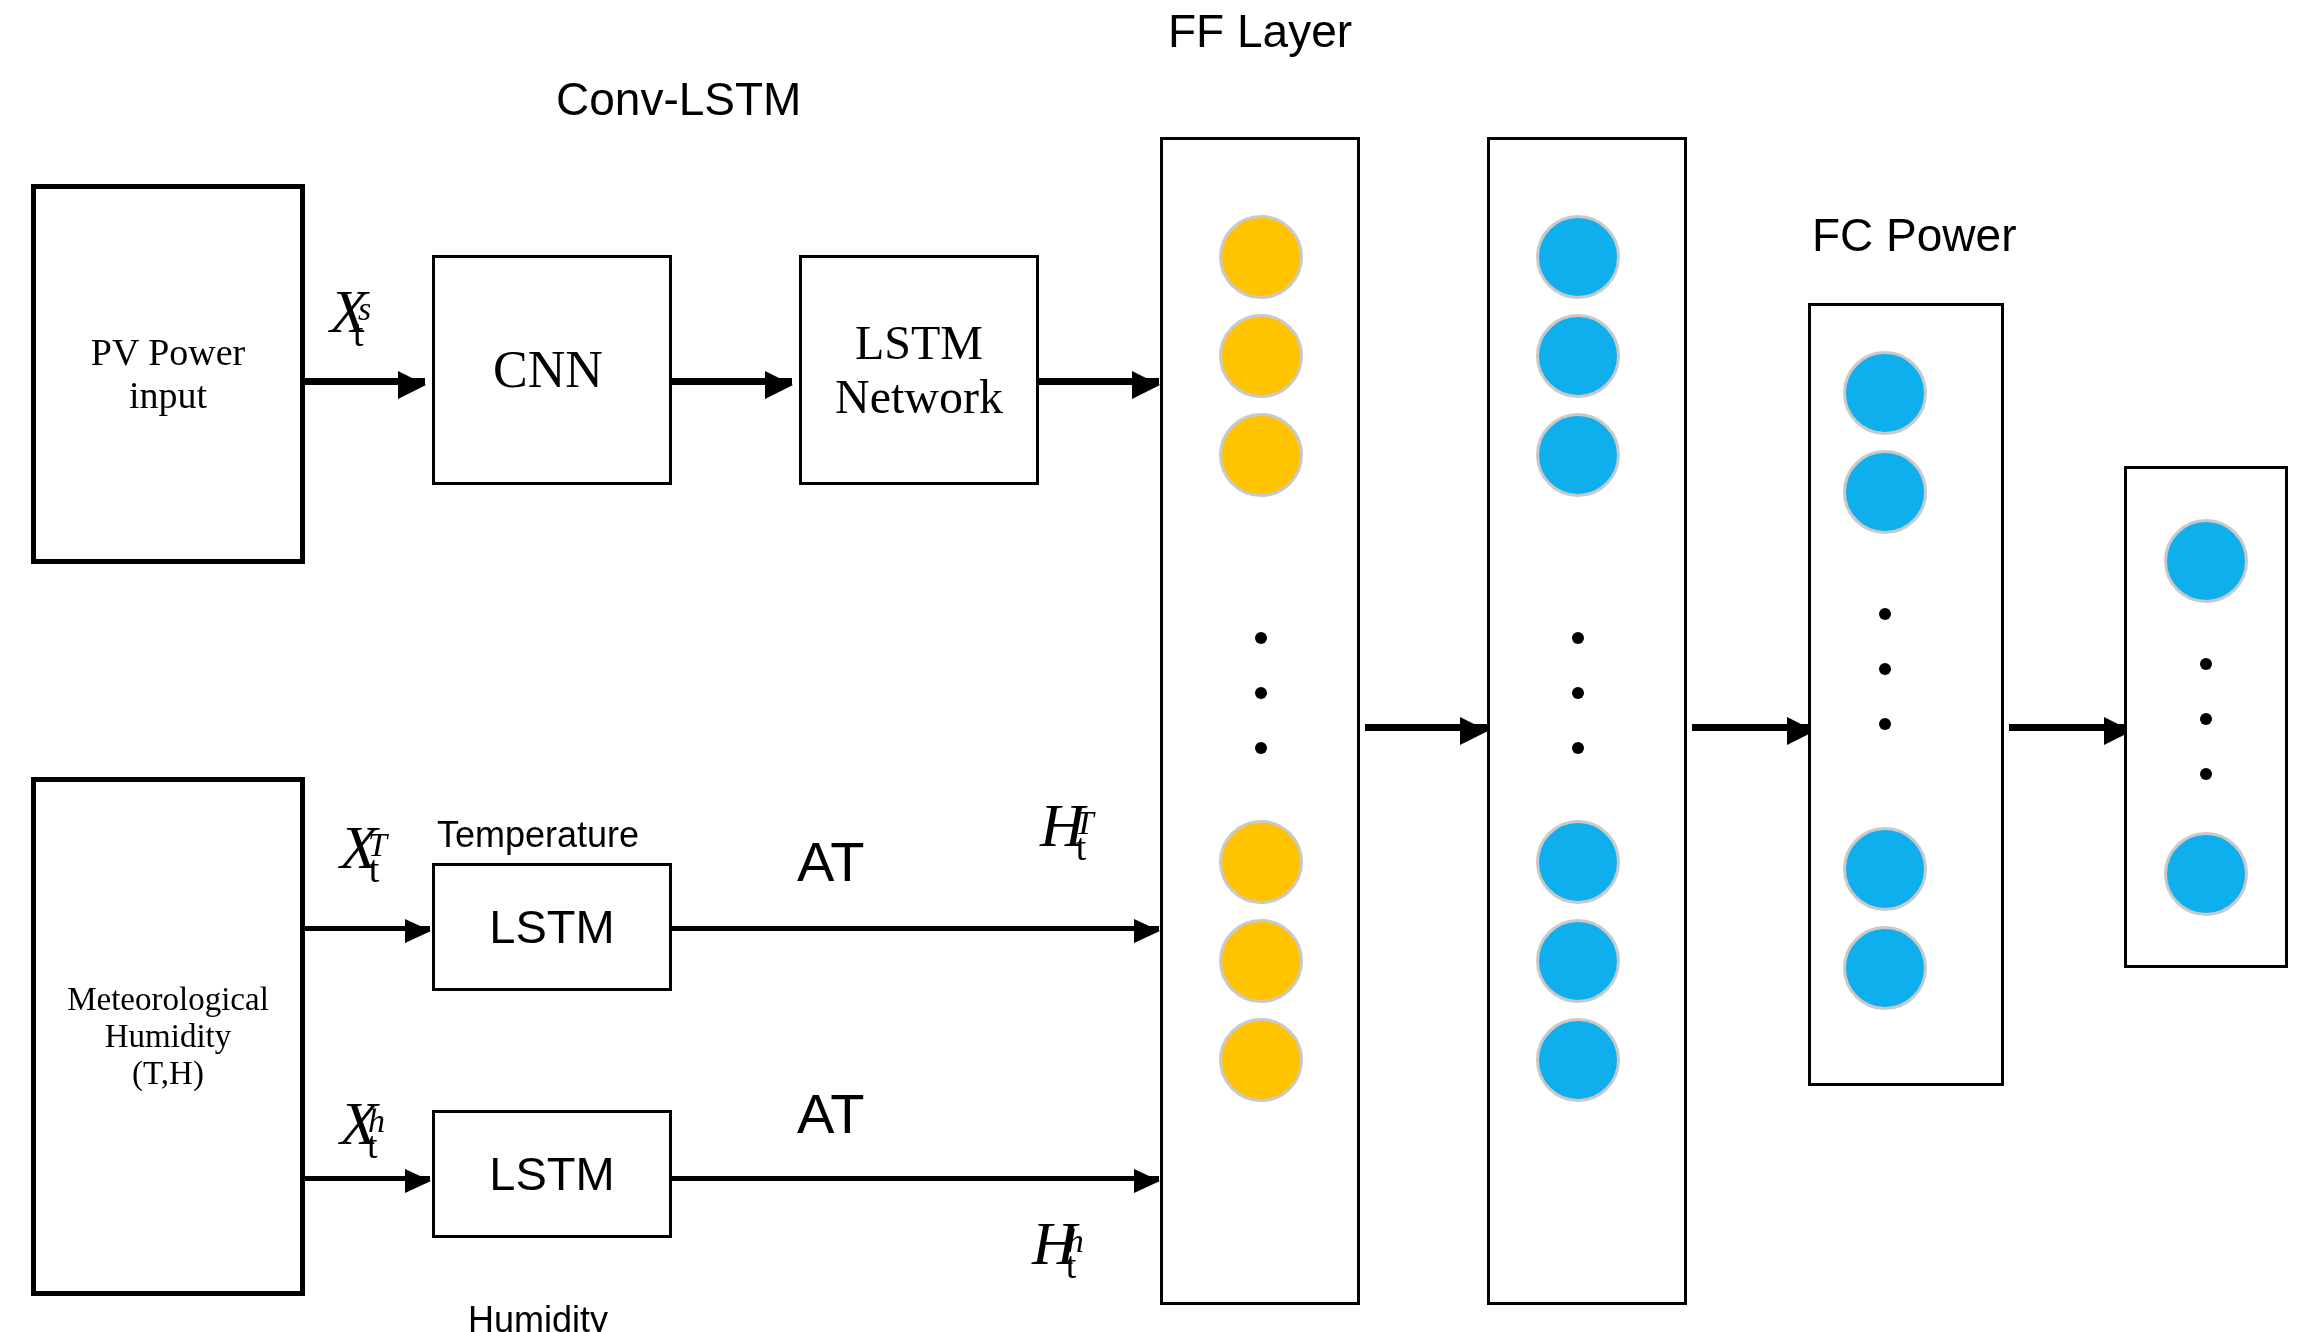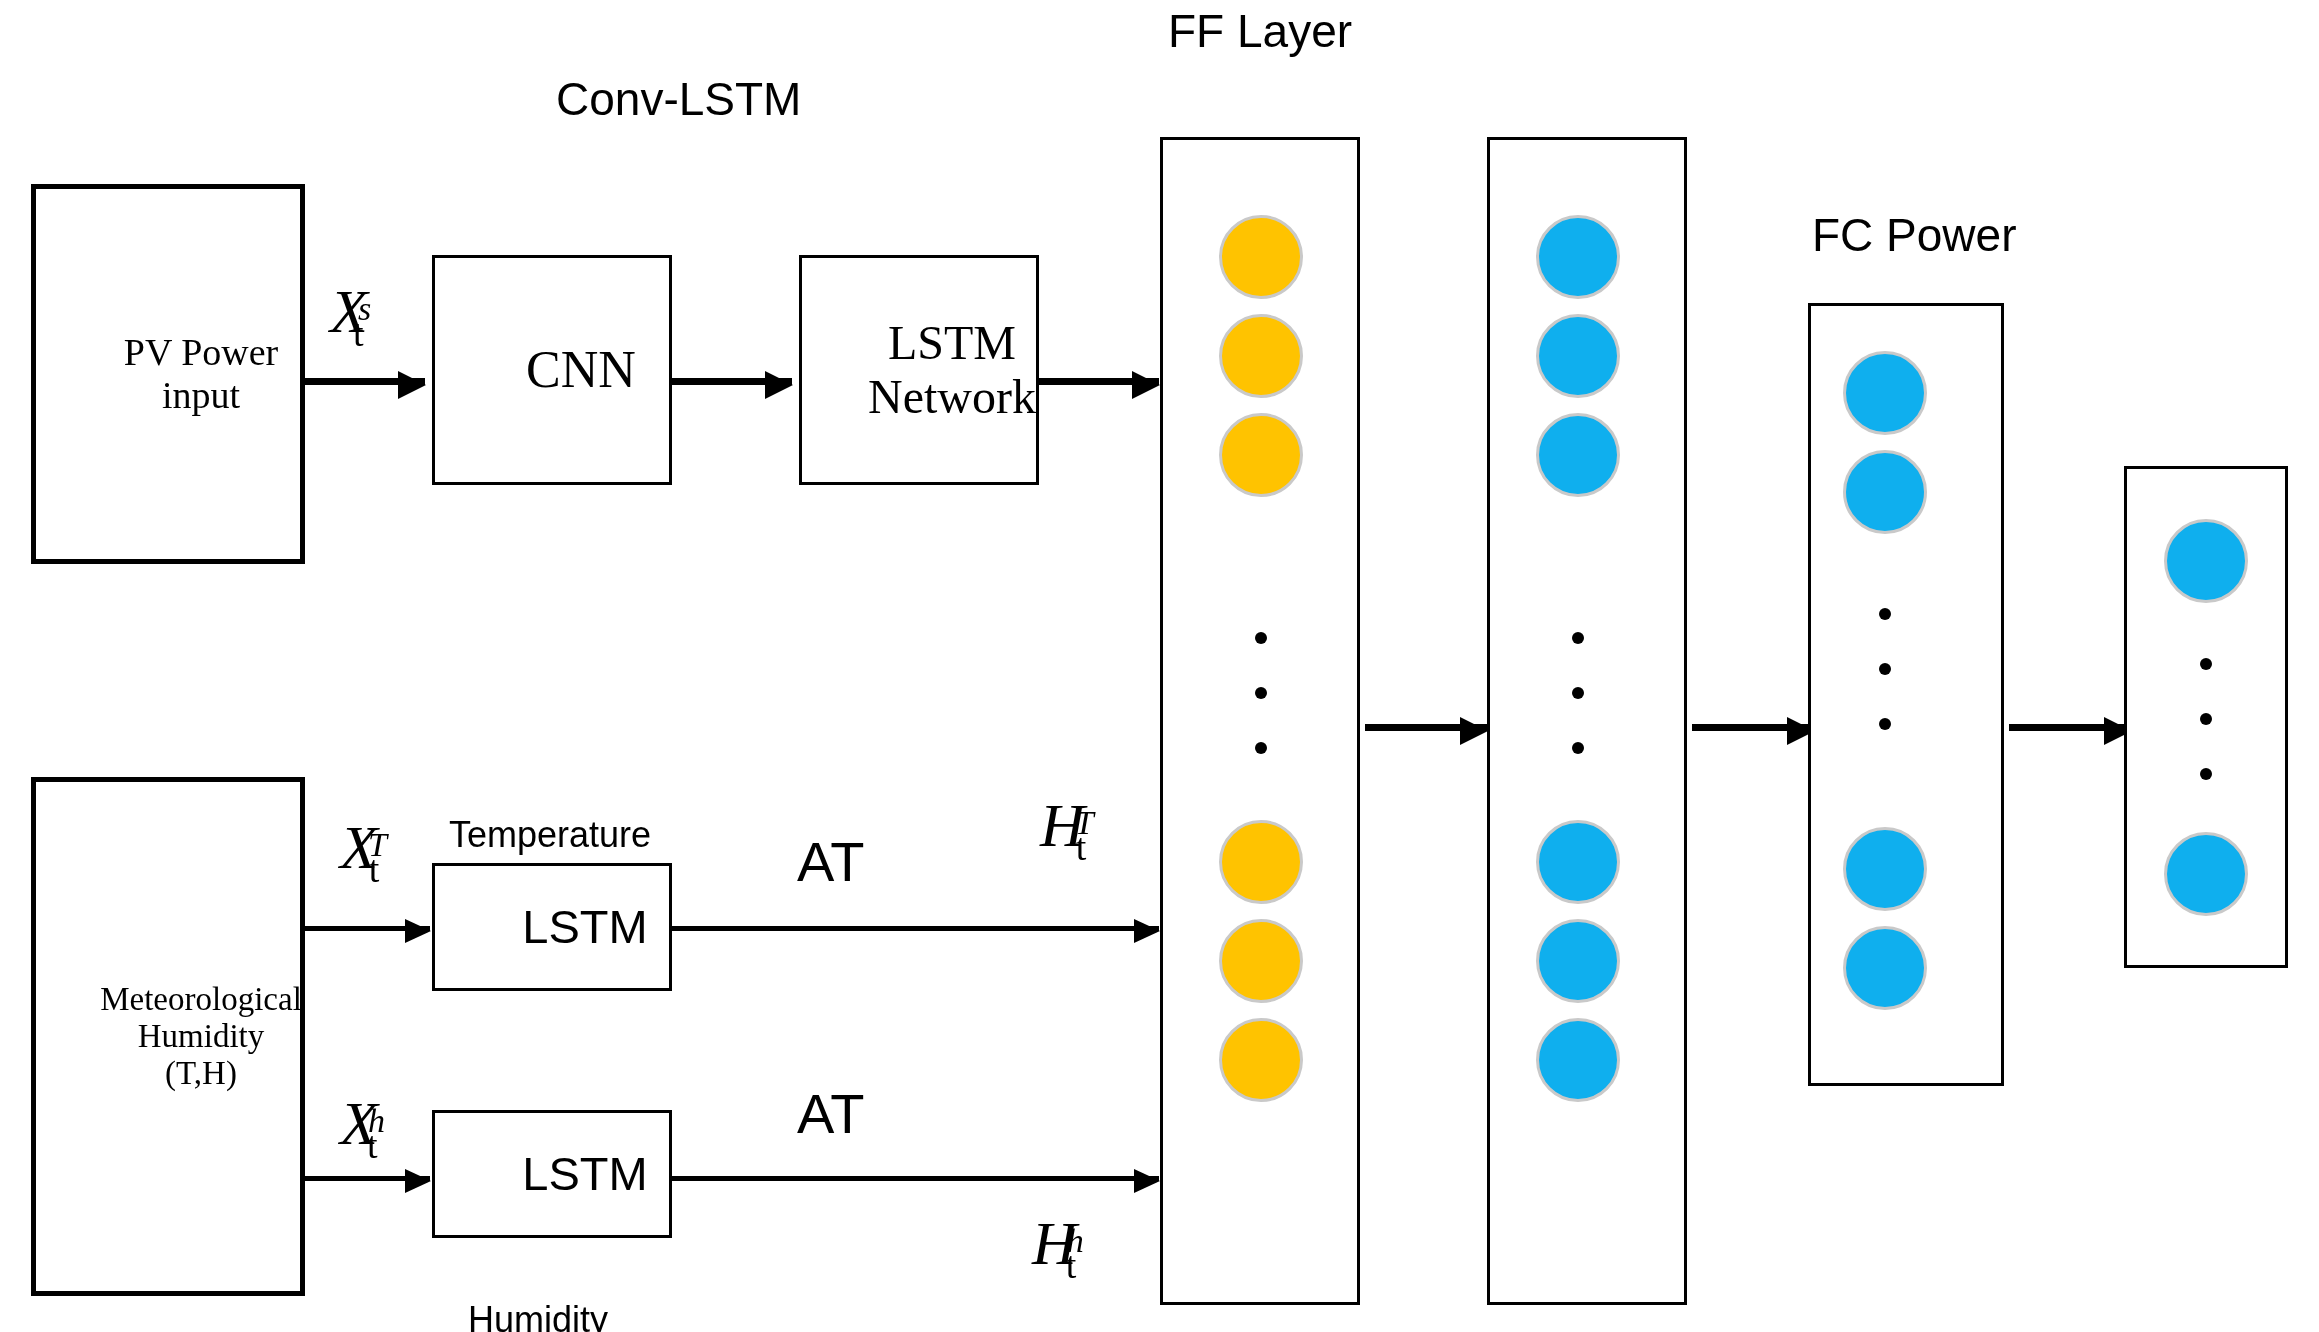--- a/index.html
+++ b/index.html
@@ -27,21 +27,20 @@
 
   .box-label {
     position: absolute;
     display: flex;
     align-items: center;
     justify-content: center;
     text-align: center;
     line-height: 1.12;
     color: #000000;
     white-space: pre-line;
-    padding-left: 33px;
   }
 
   .serif { font-family: "Liberation Serif", serif; }
   .sans  { font-family: "Liberation Sans", sans-serif; }
 
   .plain-text {
     position: absolute;
     color: #000000;
     white-space: nowrap;
     line-height: 1;
@@ -147,21 +146,21 @@
   <div class="box-label serif" style="left:799px; top:255px; width:240px; height:230px; font-size:48px;">LSTM
 Network</div>
 
   <div class="arrow" style="left:1039px; top:378px; width:120px;"></div>
 
   <div class="arrow thin" style="left:305px; top:926px; width:125px;"></div>
   <div class="mathlabel" style="left:340px; top:816px;">
     <span class="base">X</span><span class="sup">T</span><span class="sub">t</span>
   </div>
 
-  <div class="plain-text sans" style="left:437px; top:817px; font-size:36px;margin-left:12px;">Temperature</div>
+  <div class="plain-text sans" style="left:437px; top:817px; font-size:36px;">Temperature</div>
 
   <div class="box" style="left:432px; top:863px; width:240px; height:128px;"></div>
   <div class="box-label sans" style="left:432px; top:863px; width:240px; height:128px; font-size:47px;">LSTM</div>
 
   <div class="arrow thin" style="left:672px; top:926px; width:487px;"></div>
   <div class="plain-text sans" style="left:797px; top:834px; font-size:56px;">AT</div>
   <div class="mathlabel" style="left:1040px; top:794px;">
     <span class="base">H</span><span class="sup">T</span><span class="sub">t</span>
   </div>
 

